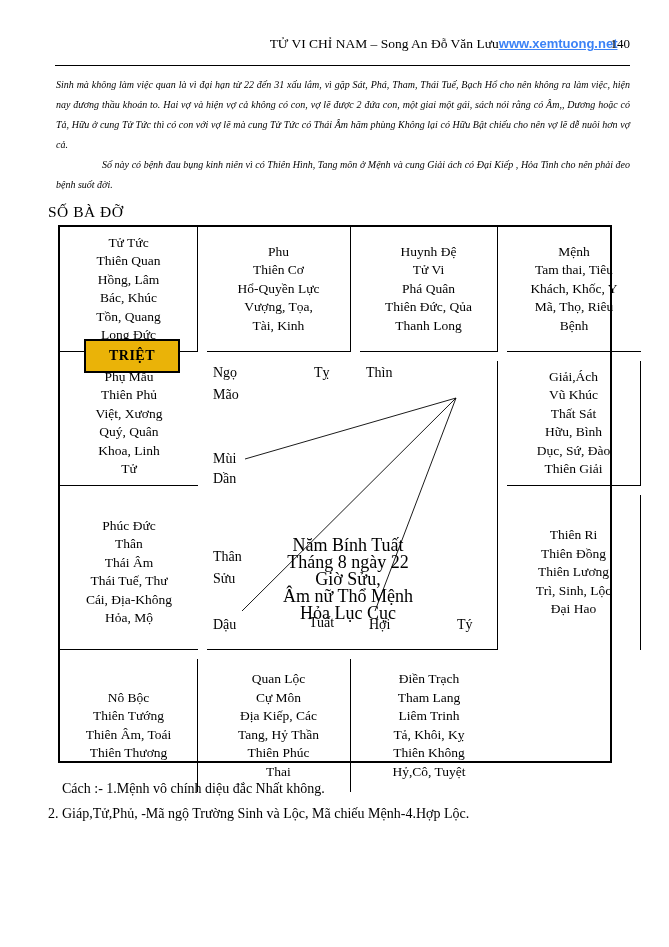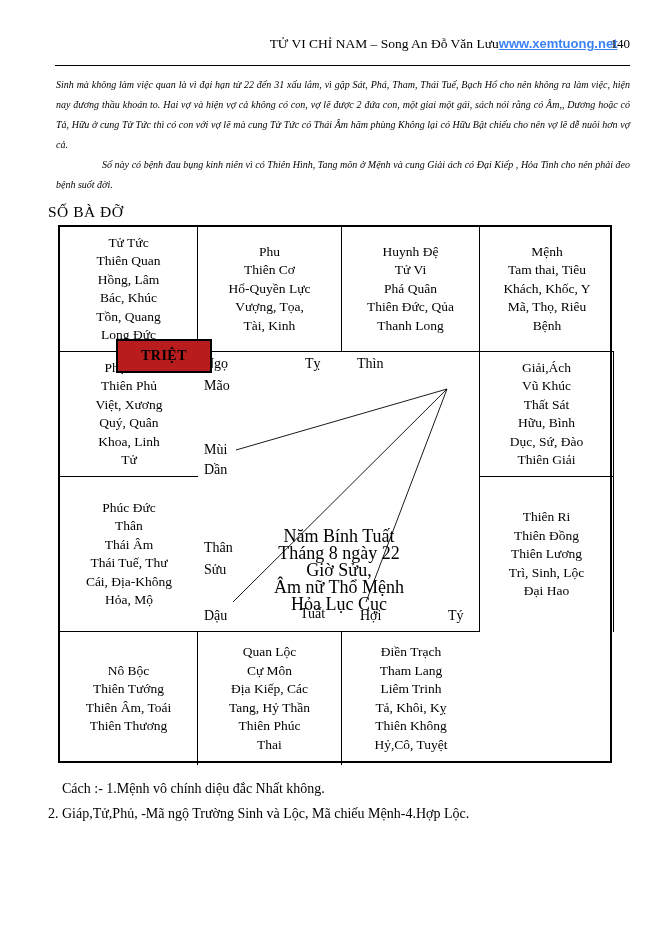--- a/index.html
+++ b/index.html
@@ -22,21 +22,21 @@
   
   .chart-title{text-align:left;font-size:15.5px;letter-spacing:.5px;margin:8px 0 4px 0;}
   
   .grid{
     position:relative;margin-left:10px;
     width:554px;height:538px;
     display:grid;
     grid-template-columns:138px 144px 138px 134px;
     grid-template-rows:125px 125px 155px 133px;
     border:2px solid #000;box-sizing:border-box;
-    font-size:13.5px;line-height:18.5px;
+    font-size:13.5px;line-height:18.5px;gap:9px;
   }
   .cell{
     border-right:1.5px solid #000;border-bottom:1.5px solid #000;
     display:flex;flex-direction:column;justify-content:center;align-items:center;
     text-align:center;white-space:pre-line;box-sizing:border-box;padding:2px;
   }
   .cell.lastcol{border-right:none;}
   .cell.lastrow{border-bottom:none;}
   .center-cell{
     grid-column:2/4;grid-row:2/4;
@@ -44,23 +44,23 @@
     position:relative;box-sizing:border-box;
   }
   .branch{position:absolute;font-size:14px;line-height:16px;}
   .center-info{
     position:absolute;left:46px;top:176px;width:190px;
     text-align:center;font-size:18px;line-height:17px;white-space:pre-line;
   }
   .lines-svg{position:absolute;left:0;top:0;}
   .triet{
     position:absolute;left:24px;top:112px;width:92px;height:30px;
-    border:2px solid #000;background:#b91c1c;
+    border:2px solid #000;background:#eab308;
     display:flex;align-items:center;justify-content:center;
-    font-weight:bold;font-size:14px;letter-spacing:.5px;z-index:5;margin-left:32px;
+    font-weight:bold;font-size:14px;letter-spacing:.5px;z-index:5;
   }
   
   .foot{font-size:14px;line-height:25px;margin-top:13px;}
   .foot .l1{margin-left:14px;}
 </style>
 </head>
 <body>
 
 <div class="content">
 

